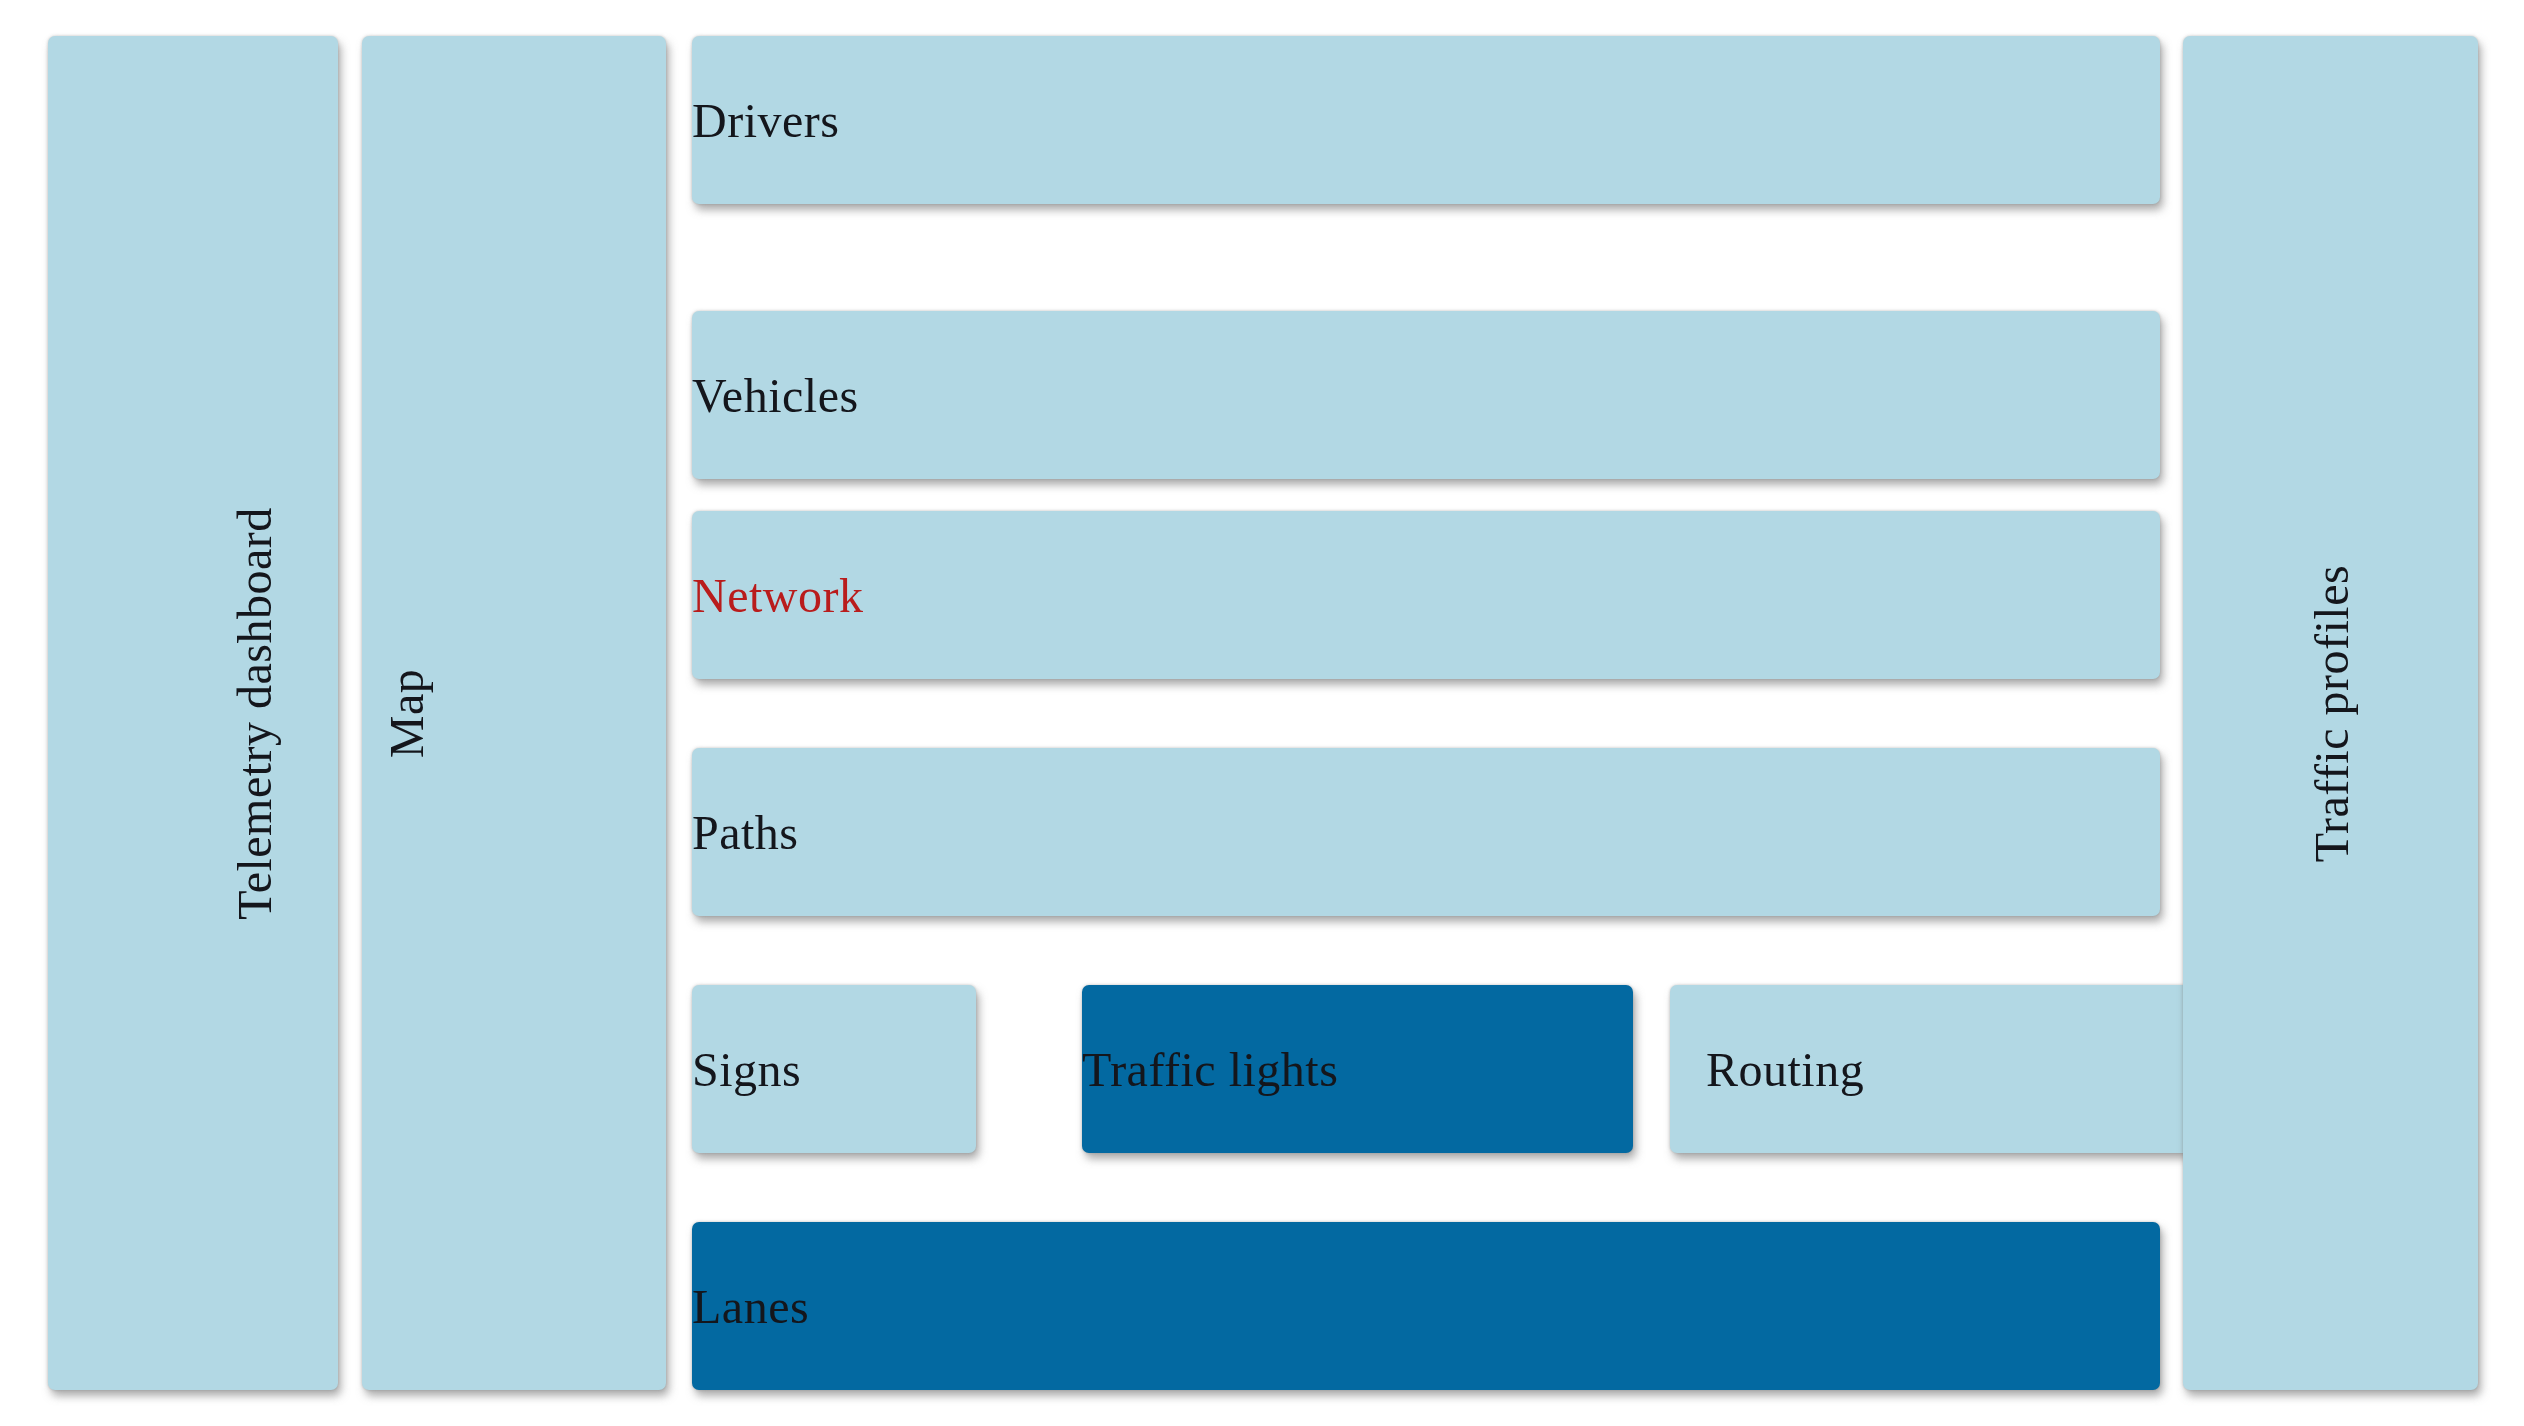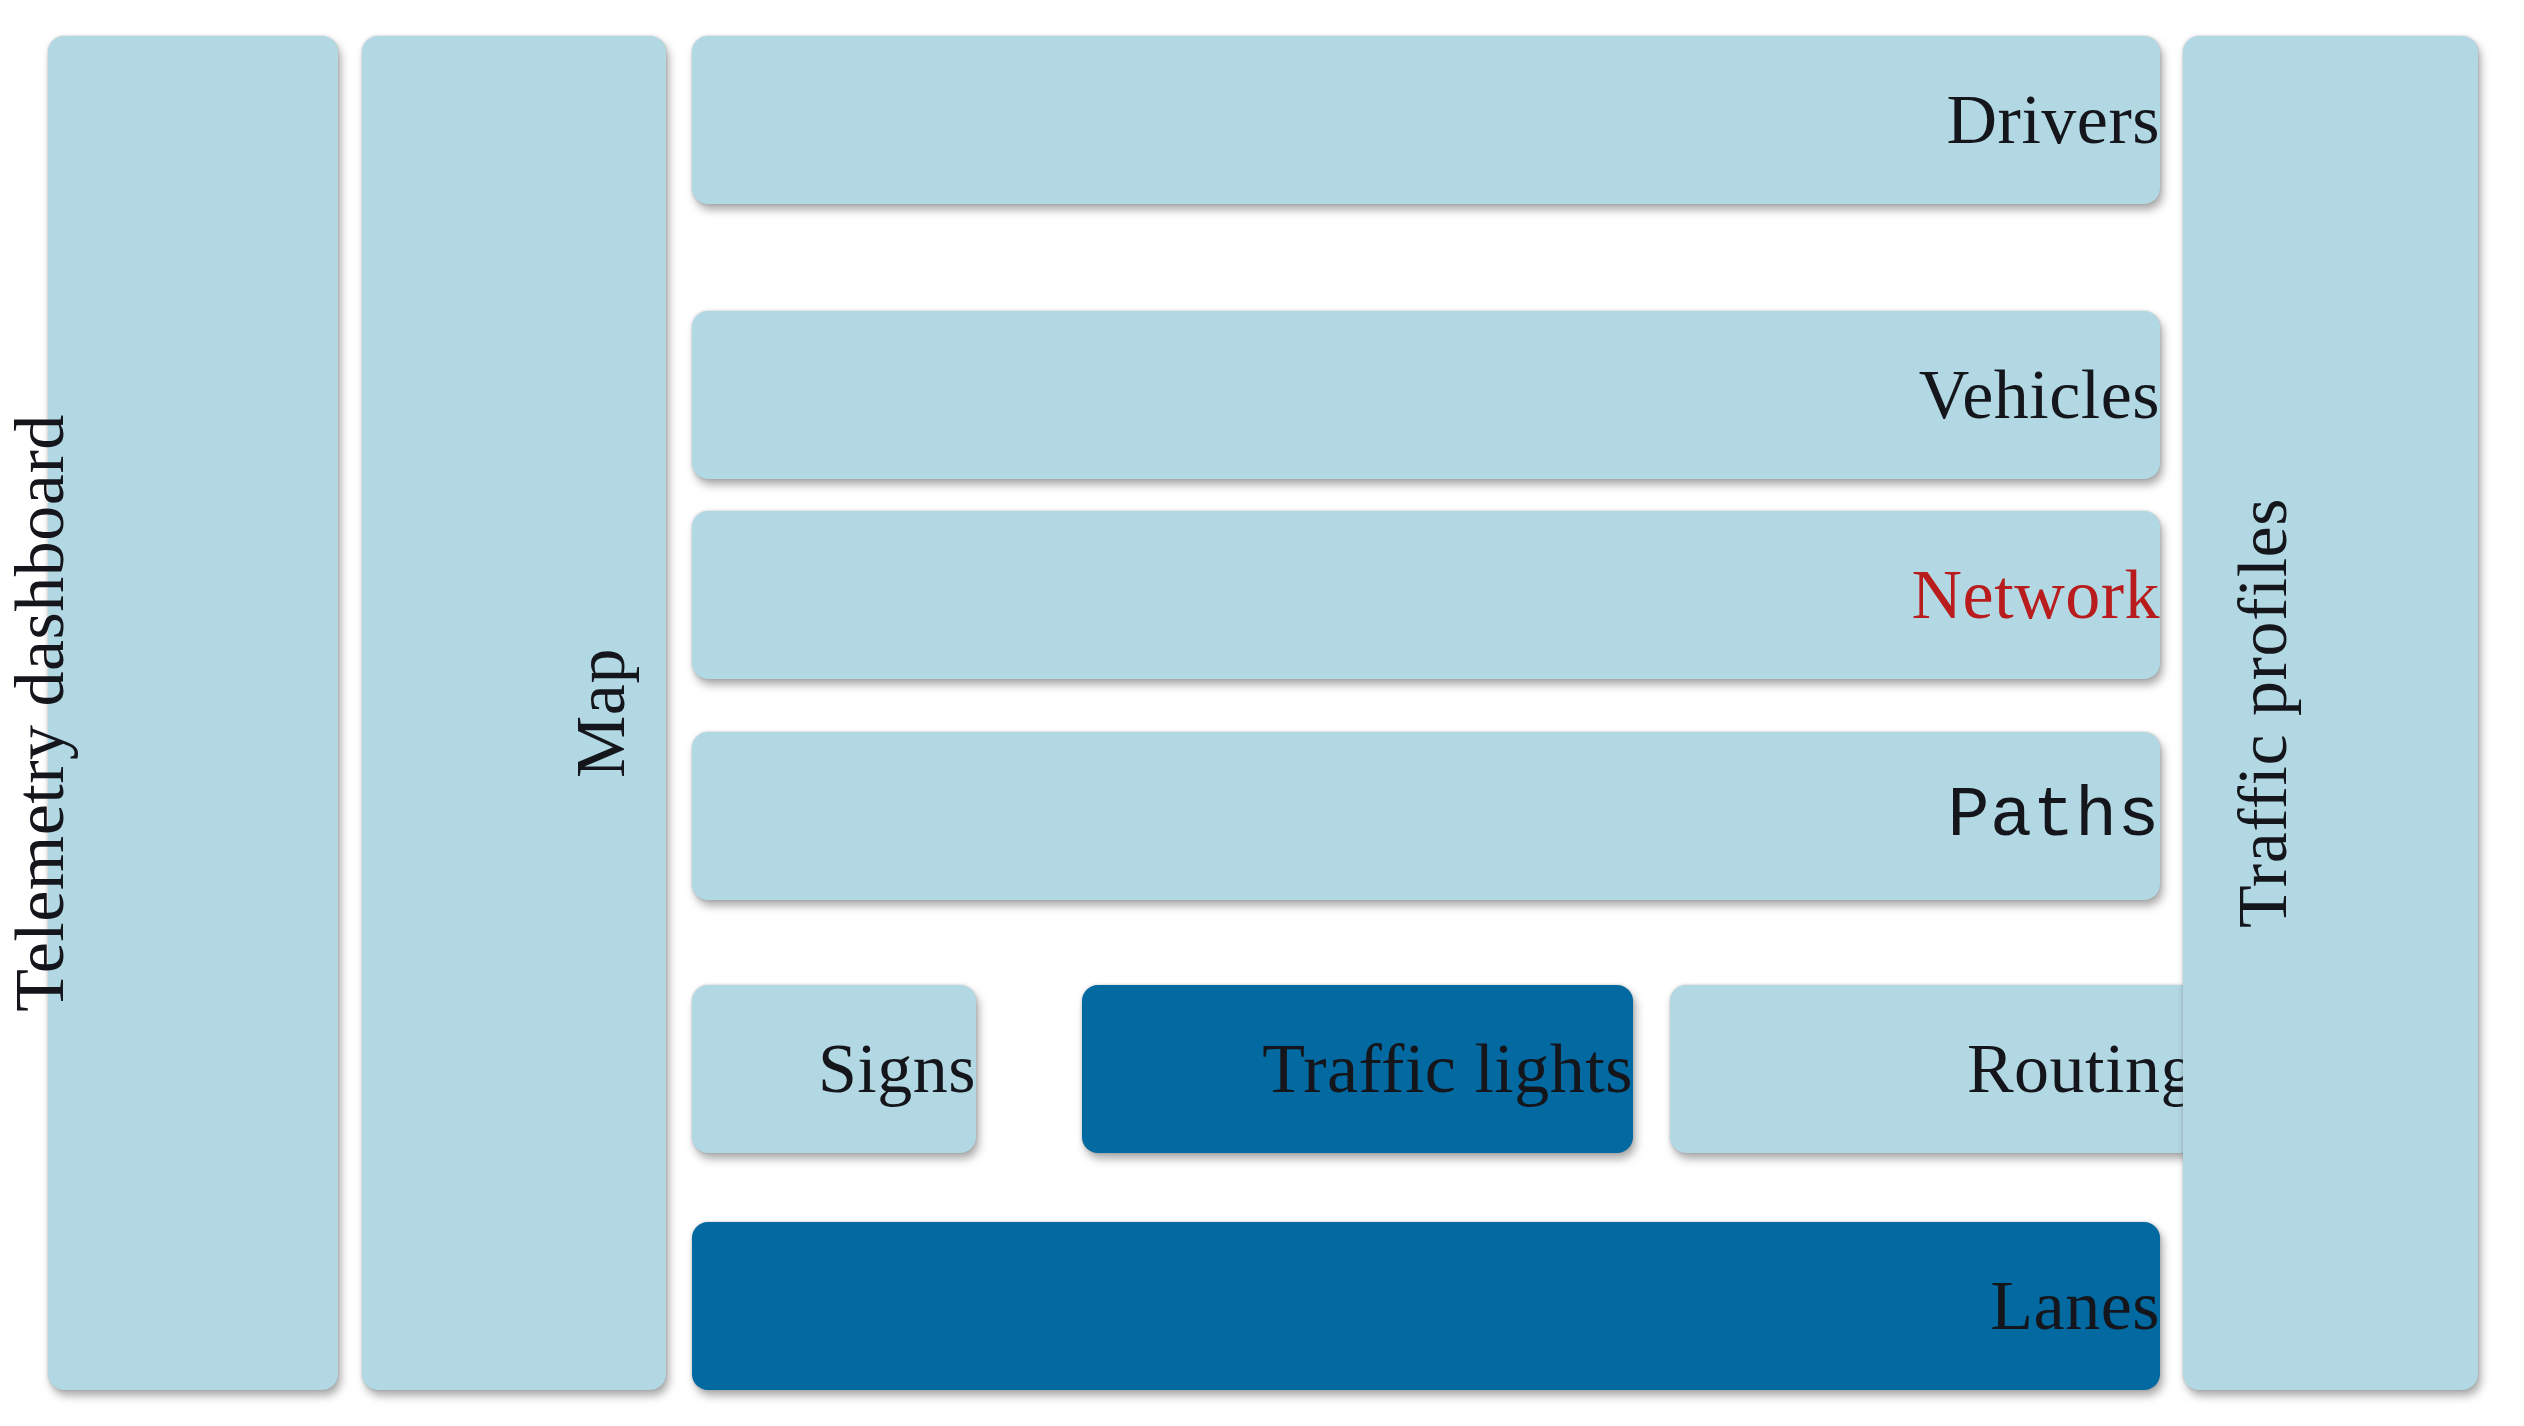--- a/index.html
+++ b/index.html
@@ -11,28 +11,28 @@
     position: relative;
     width: 2524px;
     height: 1426px;
     background: #ffffff;
     font-family: "Liberation Serif", "DejaVu Serif", serif;
     overflow: hidden;
   }
   .box {
     position: absolute;
     background: #b2d8e4;
-    border-radius: 16px;
+    border-radius: 7px;
     box-shadow: 3px 6px 8px rgba(105,105,105,0.55),
                 0 0 3px rgba(130,130,130,0.45);
     display: flex;
     align-items: center;
-    justify-content: flex-end;
+    justify-content: flex-start;
     color: #14161c;
-    font-size: 70px;
+    font-size: 48px;
     letter-spacing: 0.5px;
   }
   
   .panel-left   { left: 48px;   top: 36px; width: 290px; height: 1354px; }
   .panel-map    { left: 362px;  top: 36px; width: 304px; height: 1354px; }
   .panel-right  { left: 2183px; top: 36px; width: 295px; height: 1354px; }
   .vlabel {
     transform: rotate(-90deg);
     white-space: nowrap;
   }
@@ -41,21 +41,21 @@
     position: absolute;
     left: 692px;
     top: 36px;
     width: 1468px;
     height: 1354px;
   }
   .row   { left: 0; width: 1468px; height: 168px; }
   .row-0 { top: 0; }
   .row-1 { top: 237px; }
   .row-2 { top: 475px; }
-  .row-3 { top: 696px; font-family: Liberation Mono, monospace; }
+  .row-3 { top: 712px; }
   .row-5 { top: 1186px; }
   
   .split        { top: 949px; height: 168px; }
   .box-signs    { left: 0;     width: 284px; }
   .box-tlights  { left: 390px; width: 551px; }
   .box-routing  { left: 978px; width: 490px; }
 </style>
 </head>
 <body>
 

